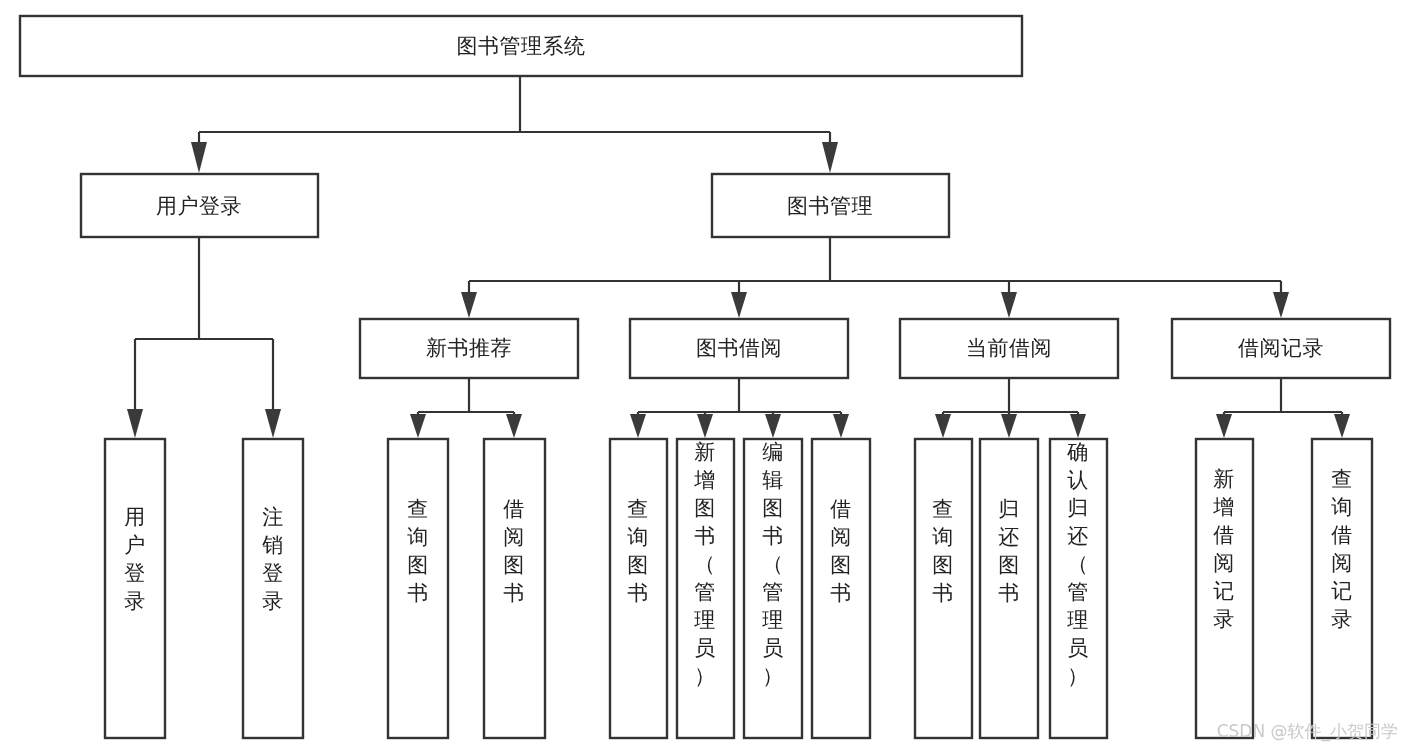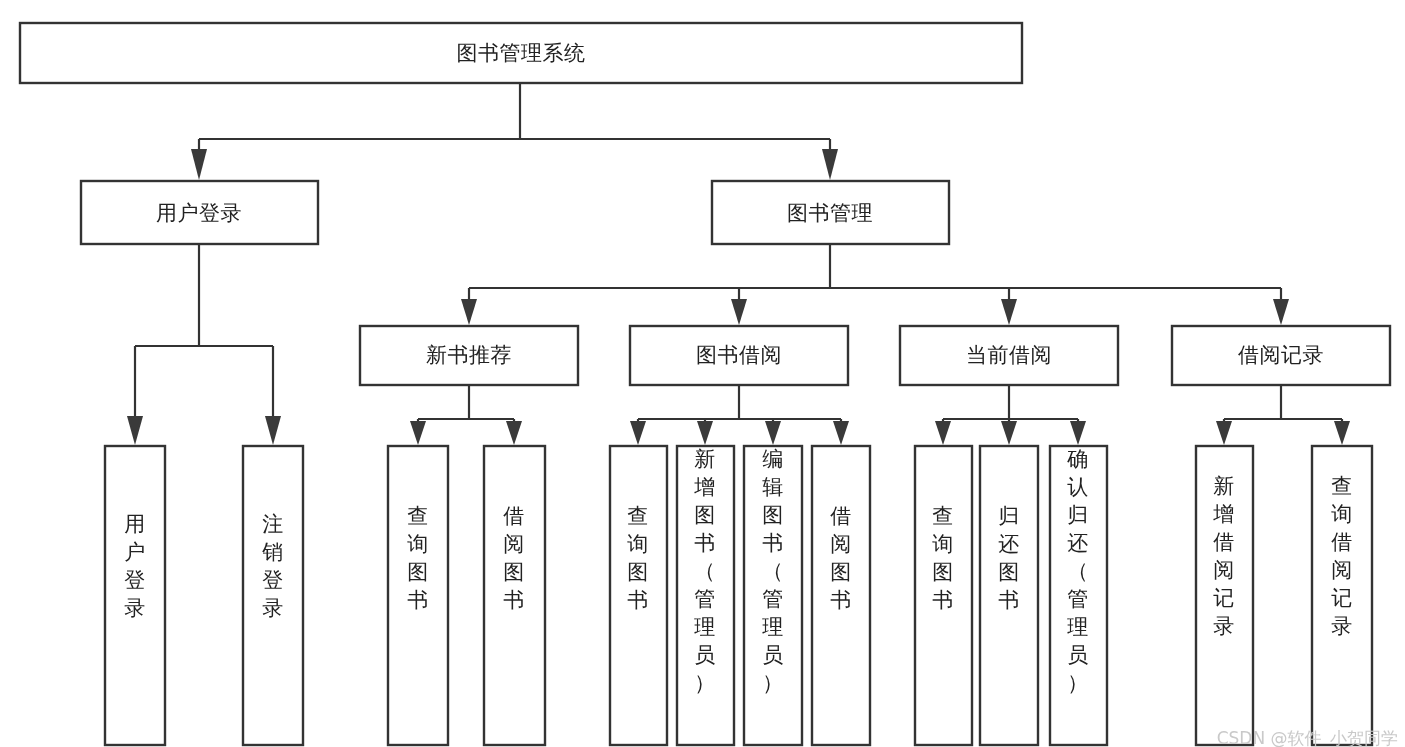--- a/index.html
+++ b/index.html
@@ -10,21 +10,21 @@
   body {
     width: 1405px;
     height: 747px;
     font-family: "DejaVu Sans", "Liberation Sans", sans-serif;
     overflow: hidden;
     position: relative;
   }
   #diagram-root {
     position: absolute;
     left: 0;
-    top: 11px;
+    top: 4px;
     width: 1405px;
     height: 662px;
   }
   svg#tree-svg {
     display: block;
     width: 1405px;
     height: 747px;
   }
   .node-box {
     fill: #ffffff;

